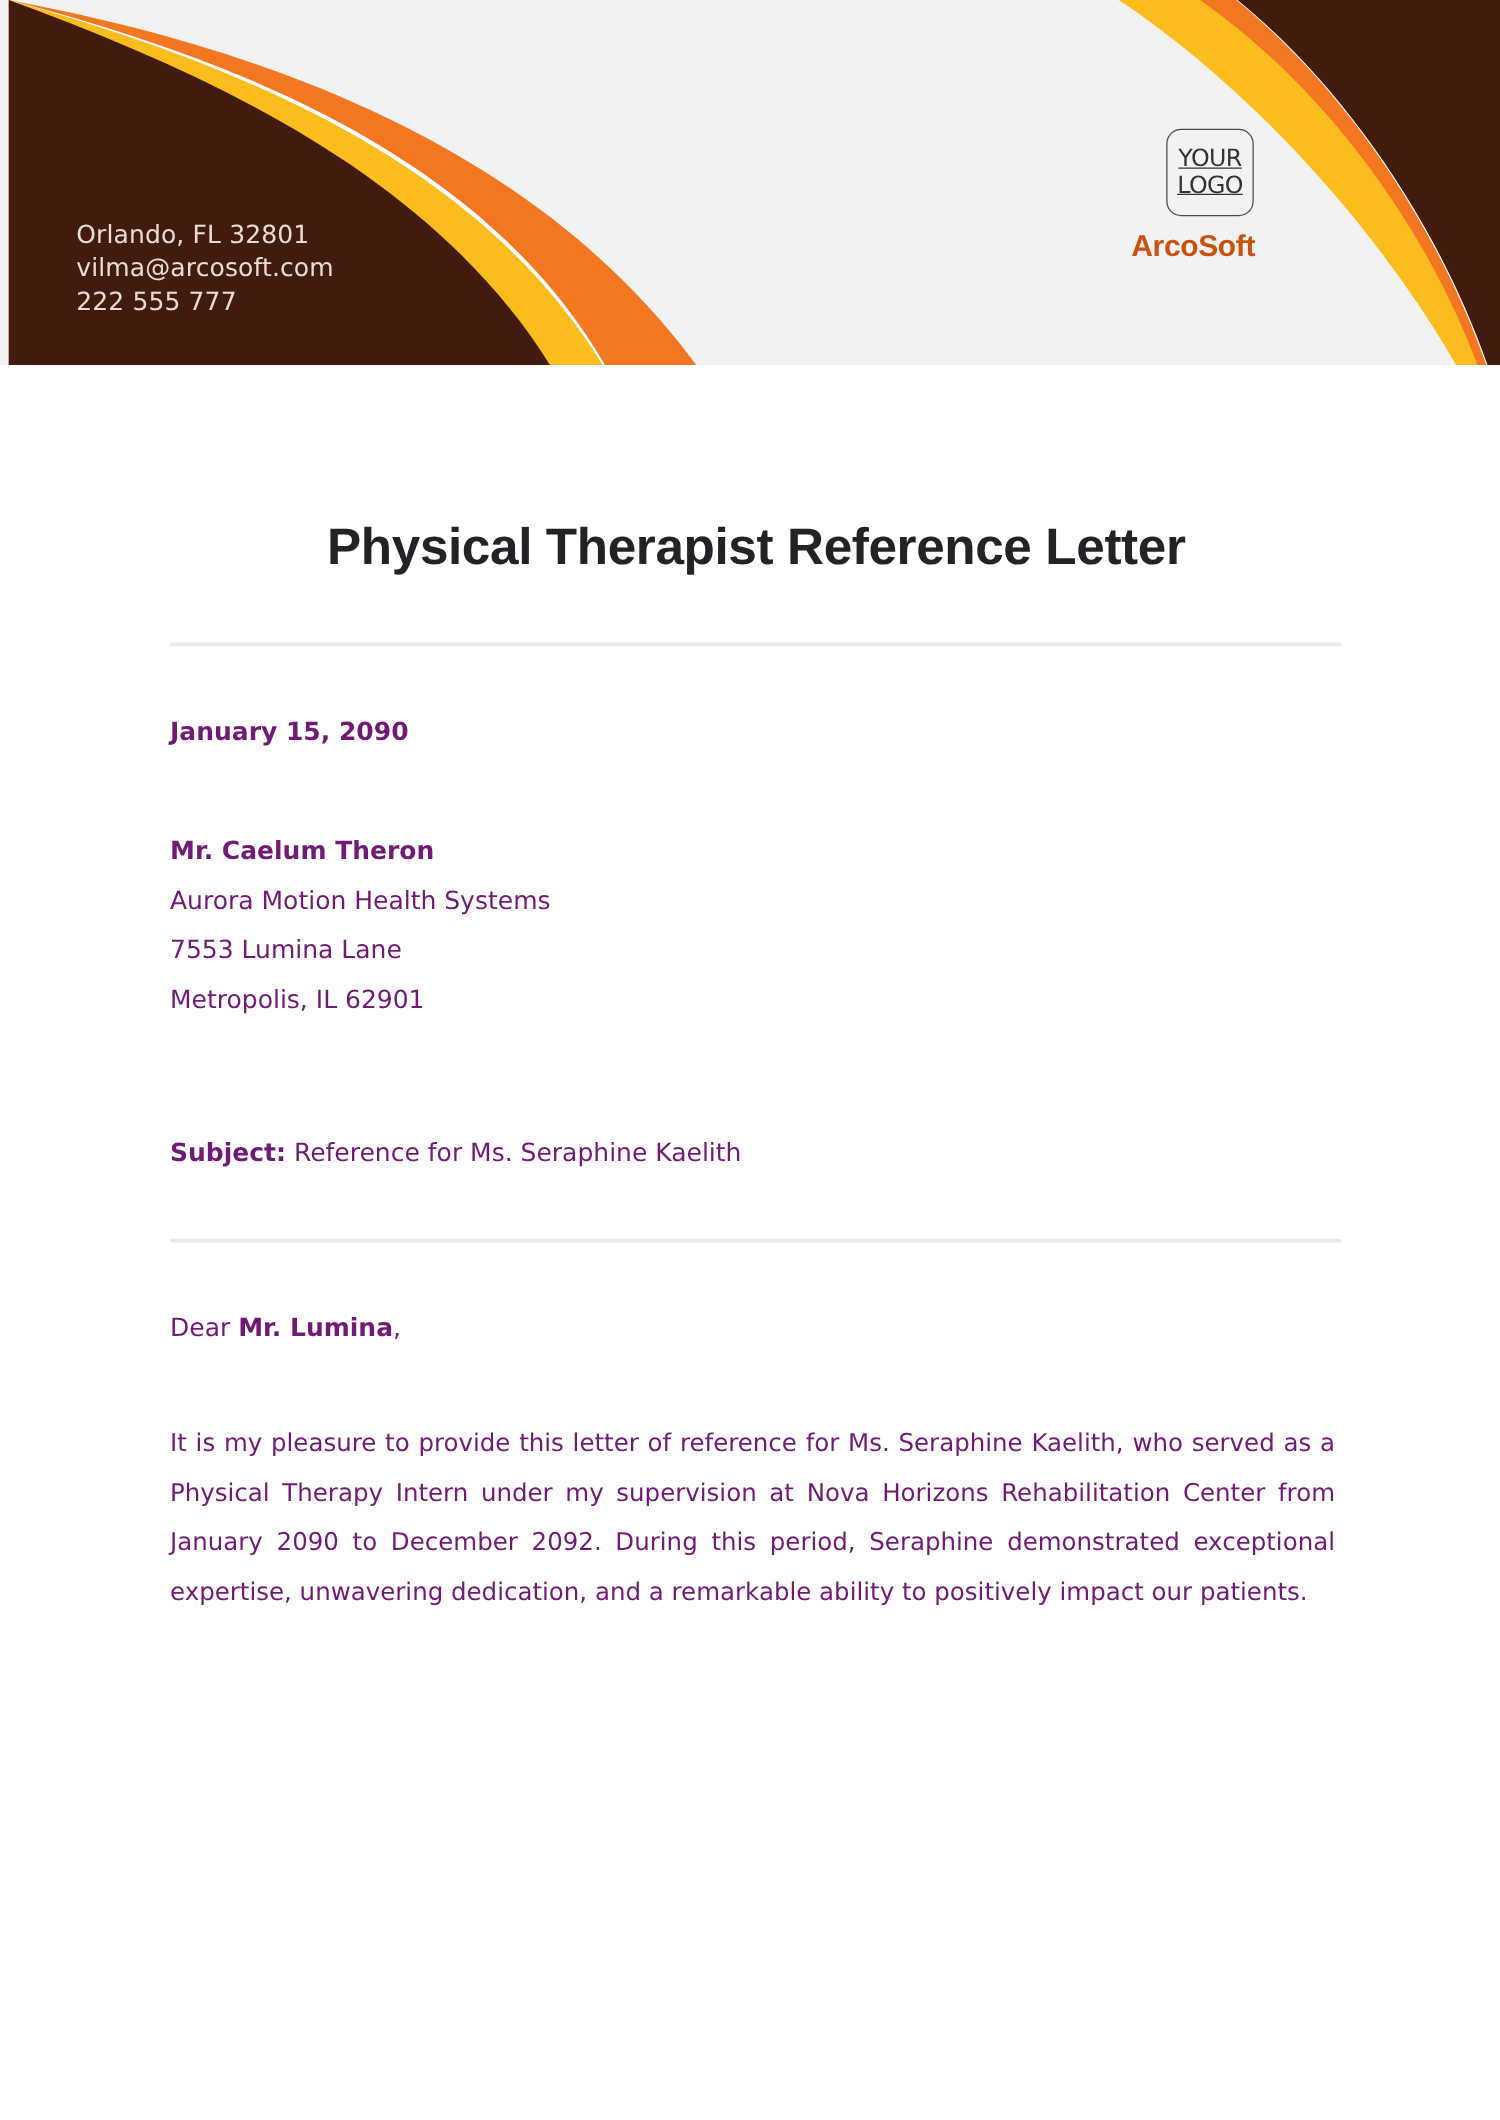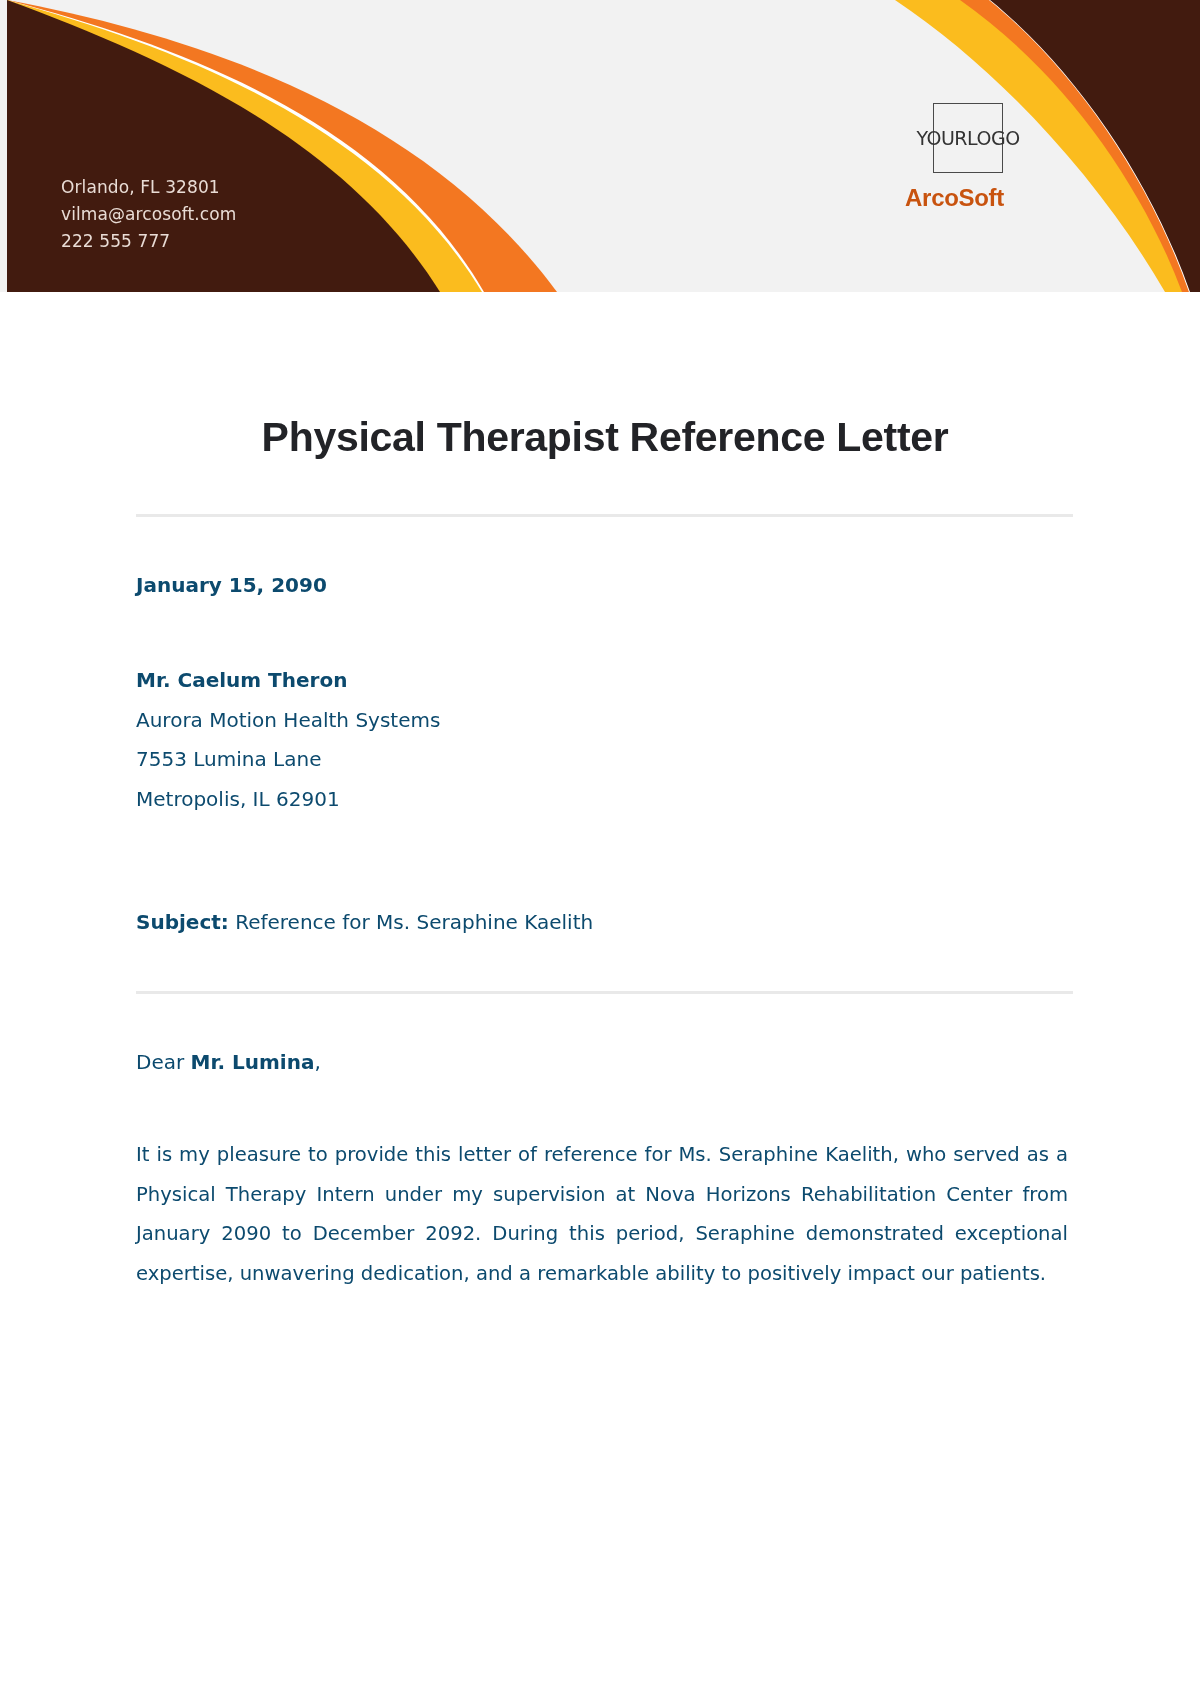--- a/index.html
+++ b/index.html
@@ -25,43 +25,44 @@
       left: 0; top: 0;
       width: 1200px;
       height: 292px;
     }
     .contact {
       position: absolute;
       left: 61px;
       top: 174px;
       color: #e9dcd5;
       font-family: "DejaVu Sans", sans-serif;
-      font-size: 17px;
+      font-size: 20px;
       line-height: 27px;
       letter-spacing: 0.1px;
     }
     .contact div { white-space: nowrap; }
     .logo-box {
       position: absolute;
       left: 933px;
       top: 103px;
       width: 70px;
       height: 70px;
       border: 1.5px solid #4a4a4a;
-      border-radius: 0;
+      border-radius: 12px;
       box-sizing: border-box;
       display: flex;
-      flex-direction: row;
+      flex-direction: column;
       align-items: center;
       justify-content: center;
       color: #333333;
       font-family: "DejaVu Sans", sans-serif;
       font-size: 19px;
       line-height: 21px;
       letter-spacing: -0.5px;
+      text-decoration: underline;
     }
     .brand {
       position: absolute;
       right: 196px;
       top: 184px;
       color: #c8530f;
       font-family: "Liberation Sans", sans-serif;
       font-weight: bold;
       font-size: 24px;
       letter-spacing: -0.3px;
@@ -84,21 +85,21 @@
       width: 937px;
       height: 3px;
       background: #e9e9e9;
     }
     .body-text {
       position: absolute;
       left: 136px;
       width: 932px;
       font-family: "DejaVu Sans", sans-serif;
       font-size: 20px;
-      color: #0c4a6e;
+      color: #701a75;
     }
     .date { top: 573px; font-weight: bold; }
     .recipient { top: 661px; line-height: 39.5px; }
     .recipient .name { font-weight: bold; }
     .subject { top: 910px; }
     .subject b { font-weight: bold; }
     .greeting { top: 1050px; }
     .greeting b { font-weight: bold; }
     .paragraph {
       top: 1135px;

